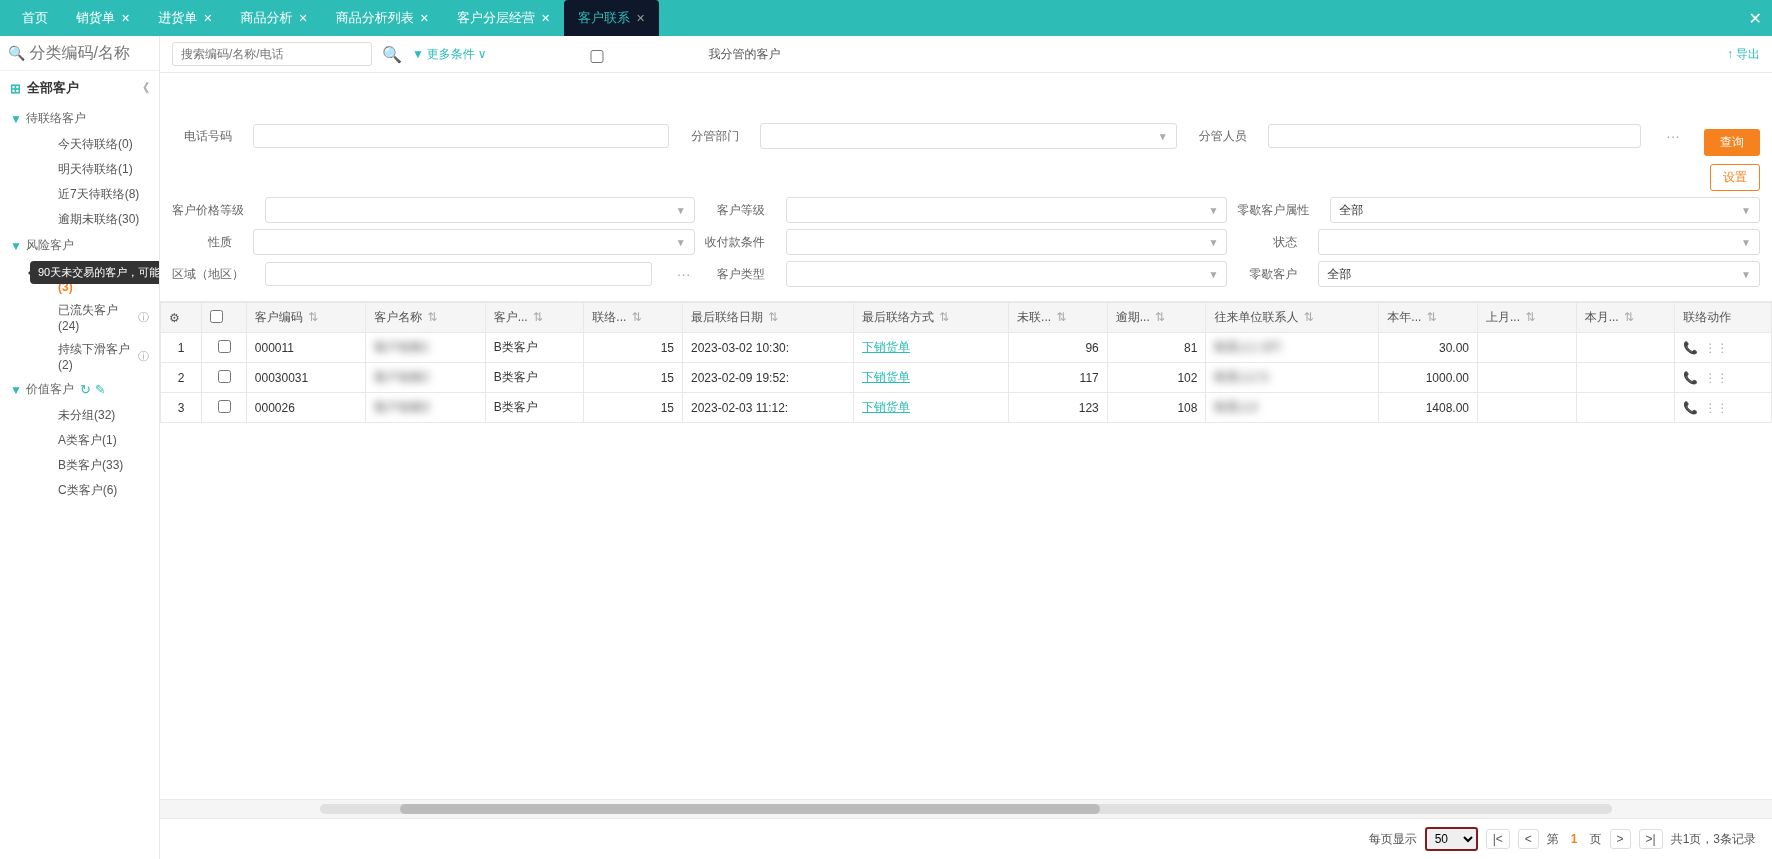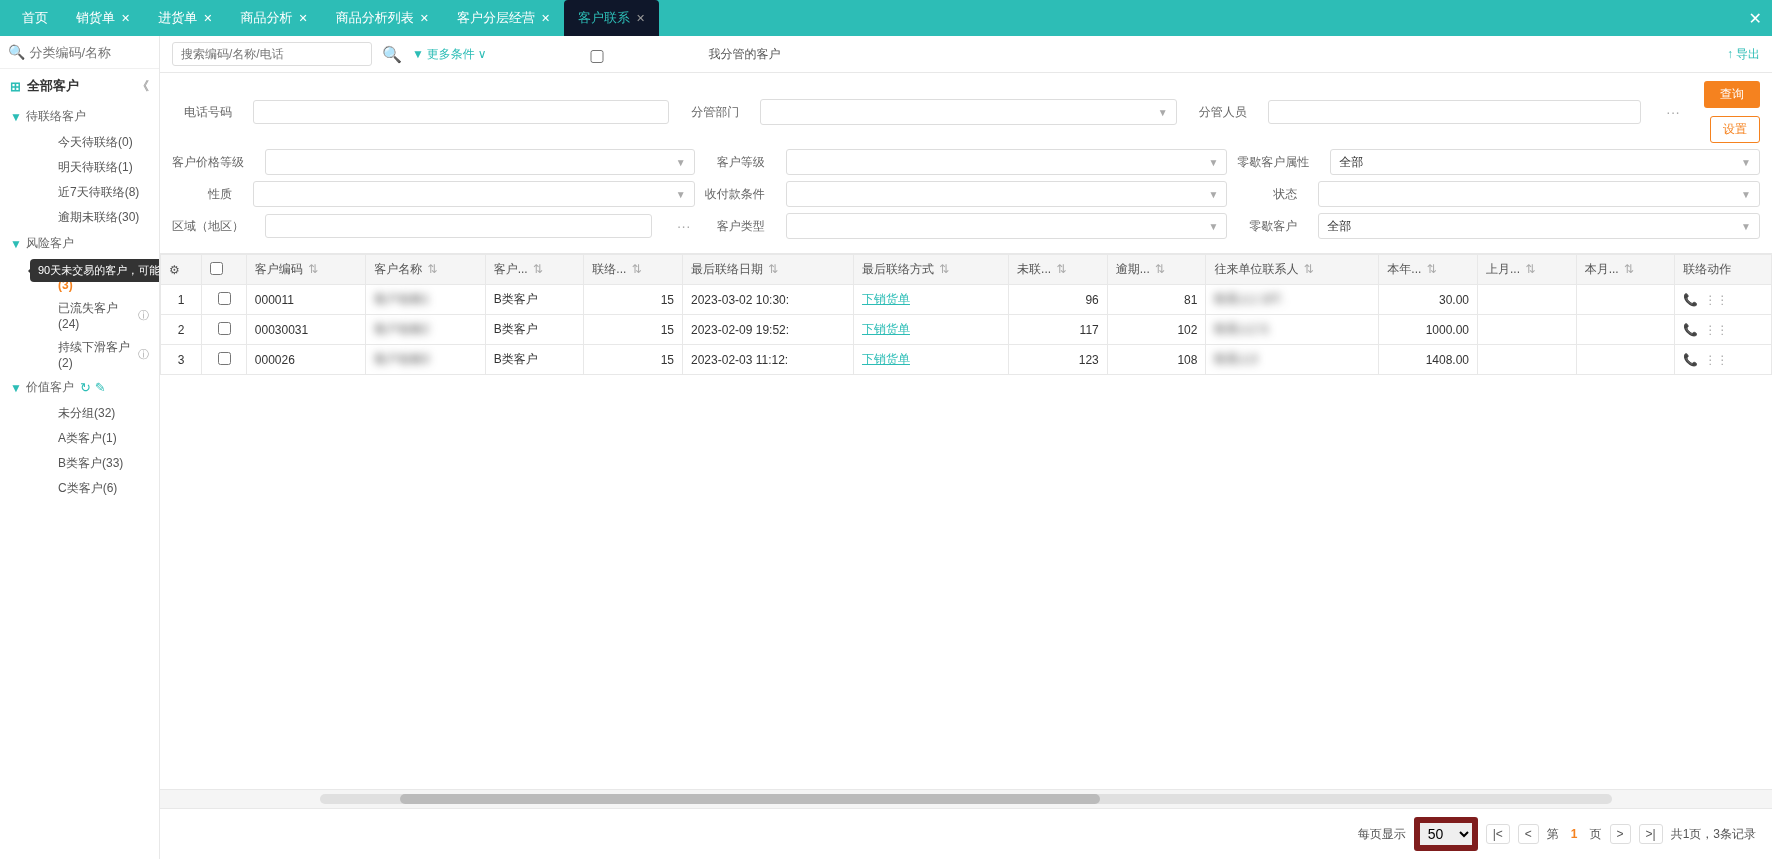--- a/index.html
+++ b/index.html
@@ -67,21 +67,21 @@
     .sidebar-search {
       padding: 8px;
       display: flex;
       align-items: center;
       border-bottom: 1px solid #f0f0f0;
     }
     .sidebar-search input {
       width: 100%;
       border: none;
       outline: none;
-      font-size: 13px;
+      font-size: 16px;
       color: #ec4899;
     }
     .sidebar-search .search-icon {
       color: #aaa;
       margin-right: 4px;
       font-size: 14px;
     }
     .sidebar-group-header {
       padding: 8px 10px;
       font-size: 13px;
@@ -276,20 +276,21 @@
       font-size: 12px;
       cursor: pointer;
       margin-top: 4px;
     }
     .btn-group-right {
       display: flex;
       flex-direction: column;
       align-items: flex-end;
       gap: 4px;
       padding-left: 10px;
+      margin-top: 48px;
     }
 
     
     .table-area {
       flex: 1;
       overflow: auto;
       background: #fff;
     }
     .data-table {
       width: 100%;
@@ -360,24 +361,24 @@
       align-items: center;
       justify-content: flex-end;
       padding: 8px 16px;
       gap: 8px;
       background: #fff;
       border-top: 1px solid #e8e8e8;
       font-size: 12px;
       color: #555;
     }
     .pagination .page-size-select {
-      border: 6px solid #7f1d1d;
+      border: 2px solid #7f1d1d;
       border-radius: 3px;
       padding: 2px 4px;
-      font-size: 14px;
+      font-size: 12px;
       outline: none;
     }
     .pagination .page-btn {
       border: 1px solid #ddd;
       background: #fff;
       padding: 2px 6px;
       border-radius: 3px;
       cursor: pointer;
       color: #555;
       font-size: 12px;

